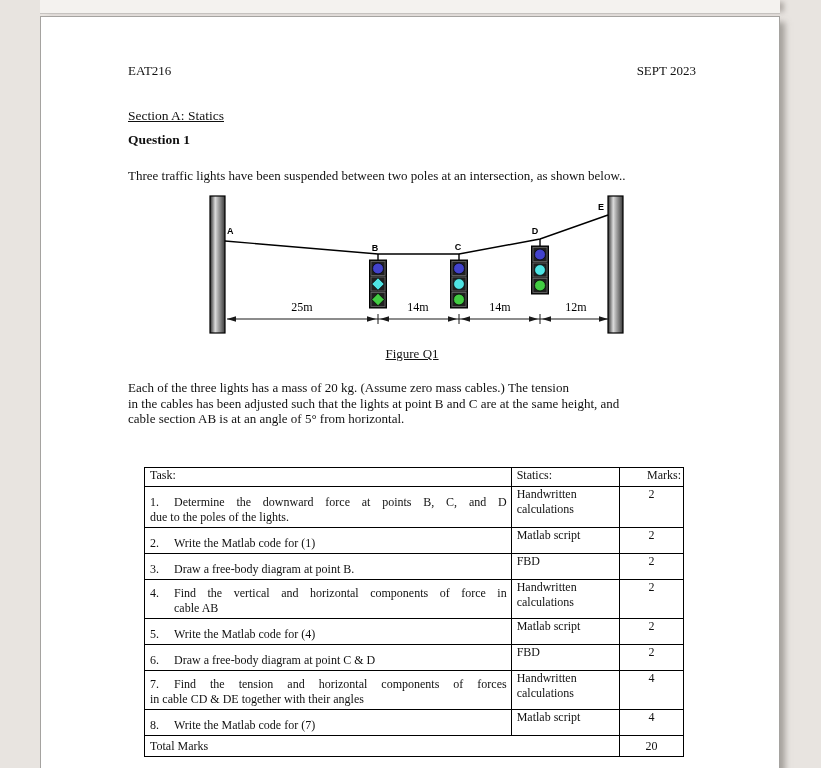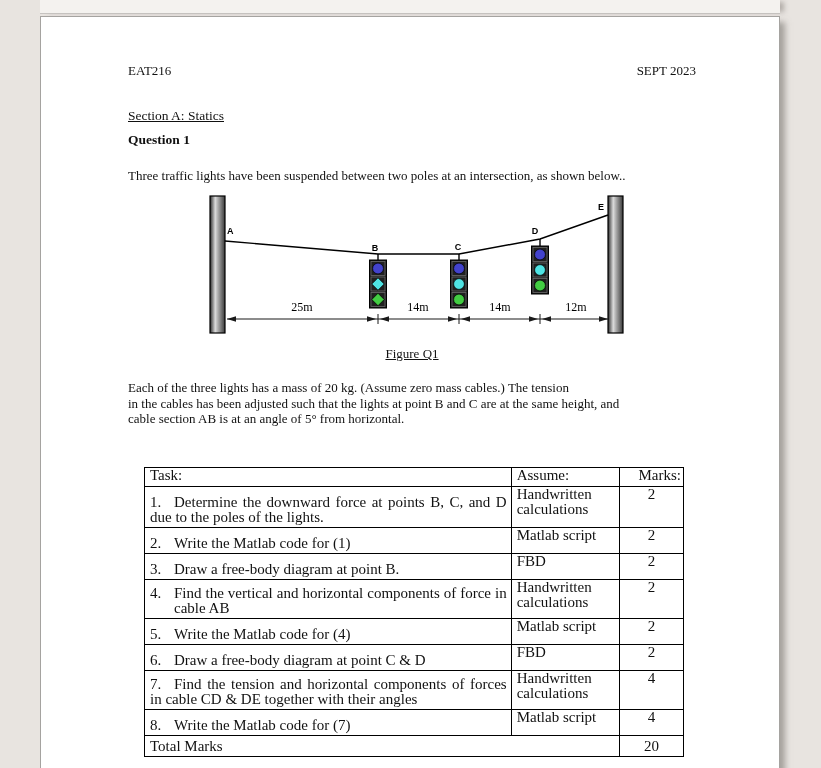--- a/index.html
+++ b/index.html
@@ -41,21 +41,21 @@
     position:absolute;left:87px;top:329px;width:568px;
     text-align:center;font-size:13px;text-decoration:underline;
   }
   .body-par{
     position:absolute;left:87px;top:363px;width:585px;
     font-size:13px;line-height:15.6px;
   }
   .marks-table{
     position:absolute;left:103px;top:450px;width:540px;
     border-collapse:collapse;table-layout:fixed;
-    font-size:15px;line-height:15.2px;padding-left:48px;
+    font-size:12px;line-height:15.2px;padding-left:48px;
   }
   .marks-table td{border:1px solid #000;overflow:hidden;}
   .col-task{width:366px;}
   .col-submit{width:108px;}
   .col-marks{width:64px;}
   td.hdr{vertical-align:top;padding:0 4px 1px 5px;}
   td.hdr.center{text-align:right;padding-left:2px;padding-right:2px;}
   td.task{vertical-align:bottom;padding:1px 4px 2px 5px;}
   td.submit{vertical-align:top;padding:0 3px 1px 5px;margin-top:21px;}
   td.marks{vertical-align:top;text-align:center;padding:0 2px 1px 2px;}
@@ -171,21 +171,21 @@
 
   <table class="marks-table">
     <colgroup>
         <col class="col-task">
         <col class="col-submit">
         <col class="col-marks">
       </colgroup>
     <tbody>
         <tr style="height:19px">
       <td class="hdr">Task:</td>
-      <td class="hdr">Assume:</td>
+      <td class="hdr">Statics:</td>
       <td class="hdr center">Marks:</td>
     </tr>
     <tr style="height:41px">
       <td class="task">
         <div class="jline"><span class="tnum">1.</span><span>Determine the downward force at points B, C, and D</span></div>
         <div>due to the poles of the lights.</div>
       </td>
       <td class="submit">Handwritten calculations</td>
       <td class="marks">2</td>
     </tr>

